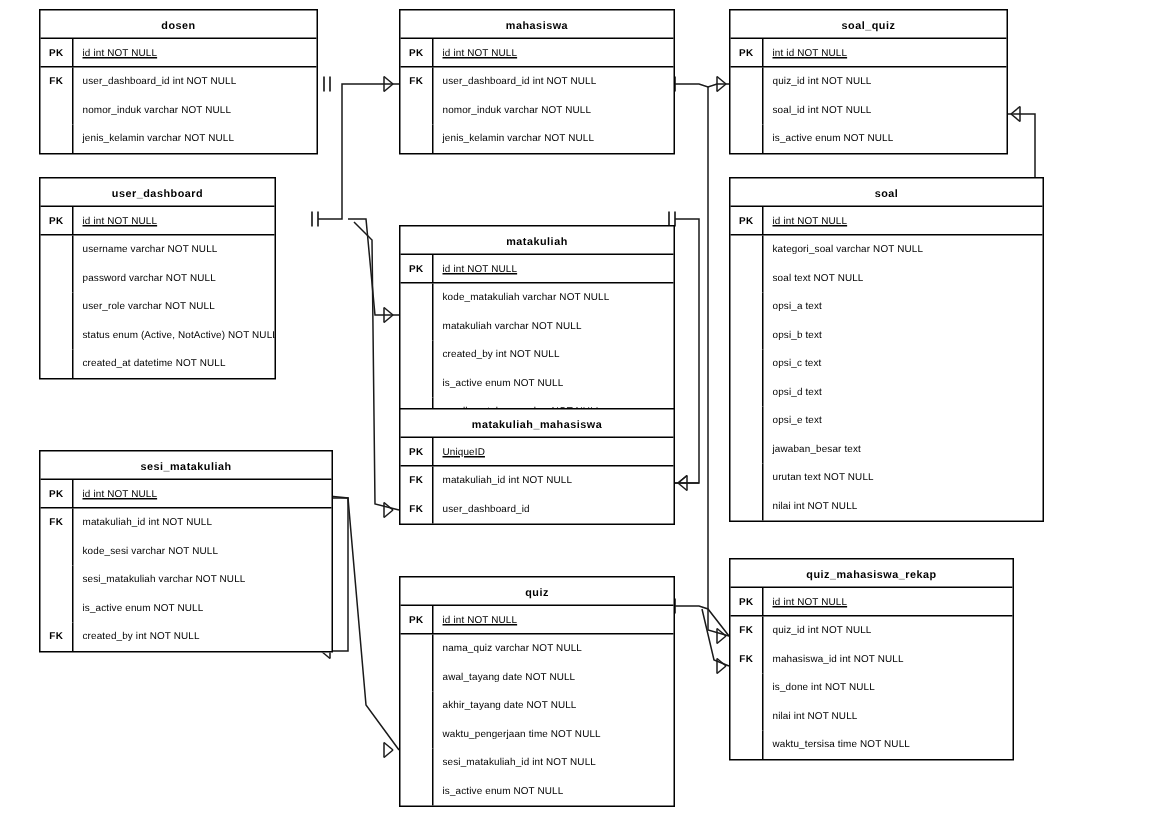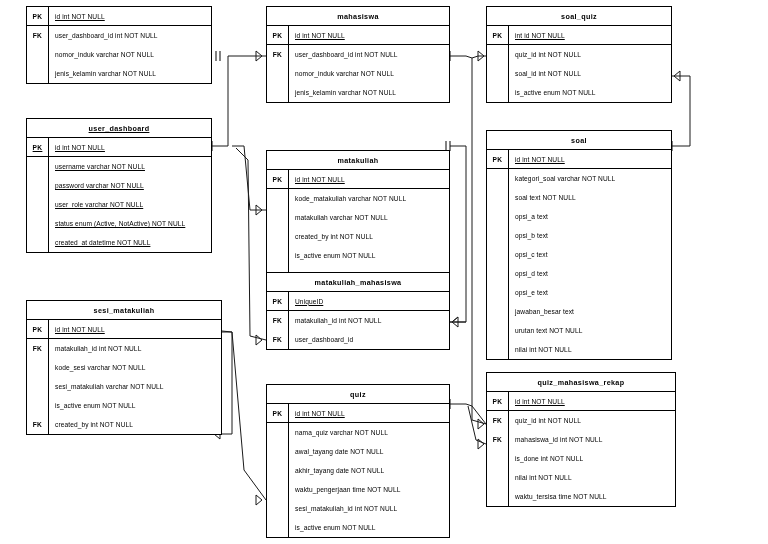--- a/index.html
+++ b/index.html
@@ -174,20 +174,21 @@
 
       <g stroke-width="1">
         <line x1="452" y1="322" x2="458" y2="317"></line>
       </g>
 
     </g>
   </svg>
 
   <div id="entity-host">
       <div class="entity" style="left: 26px; top: 6px; width: 186px;">
+        <div class="ent-title">dosen</div>
         <div class="rows">
           <div class="row sep pkrow">
             <div class="keycol">PK</div>
             <div class="attrcol pk">
               <span>id int NOT NULL</span>
             </div>
           </div>
           <div class="row">
             <div class="keycol">FK</div>
             <div class="attrcol">
@@ -201,21 +202,21 @@
             </div>
           </div>
           <div class="row">
             <div class="keycol"></div>
             <div class="attrcol">
               <span>jenis_kelamin varchar NOT NULL</span>
             </div>
           </div>
         </div>
       </div>
-      <div class="entity" style="left: 26px; top: 118px; width: 186px; text-decoration: underline;">
+      <div class="entity" style="left: 26px; top: 118px; width: 158px;">
         <div class="ent-title">user_dashboard</div>
         <div class="rows">
           <div class="row sep pkrow">
             <div class="keycol">PK</div>
             <div class="attrcol pk">
               <span>id int NOT NULL</span>
             </div>
           </div>
           <div class="row">
             <div class="keycol"></div>
@@ -452,21 +453,21 @@
             </div>
           </div>
           <div class="row">
             <div class="keycol"></div>
             <div class="attrcol">
               <span>is_active enum NOT NULL</span>
             </div>
           </div>
         </div>
       </div>
-      <div class="entity" style="left: 486px; top: 118px; width: 186px; margin-top: 12px;">
+      <div class="entity" style="left: 486px; top: 118px; width: 210px;">
         <div class="ent-title">soal</div>
         <div class="rows">
           <div class="row sep pkrow">
             <div class="keycol">PK</div>
             <div class="attrcol pk">
               <span>id int NOT NULL</span>
             </div>
           </div>
           <div class="row">
             <div class="keycol"></div>

